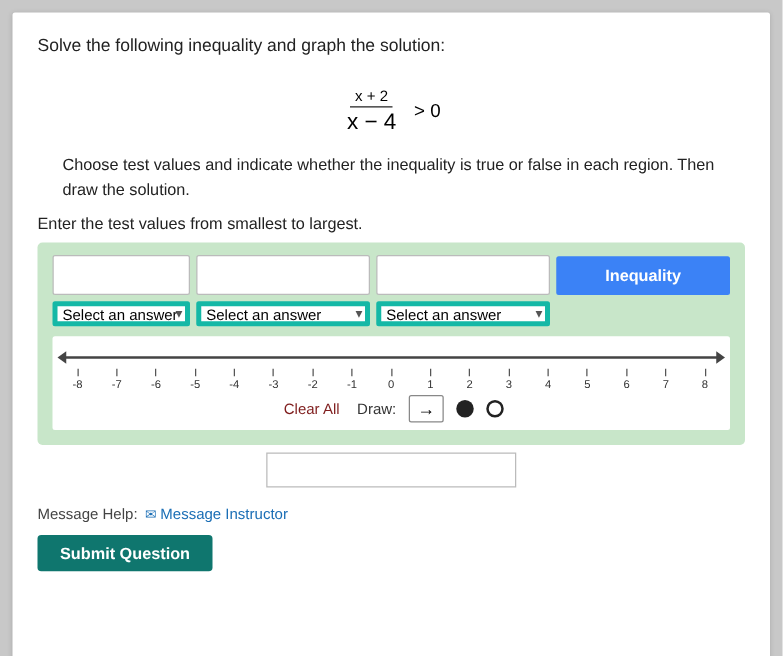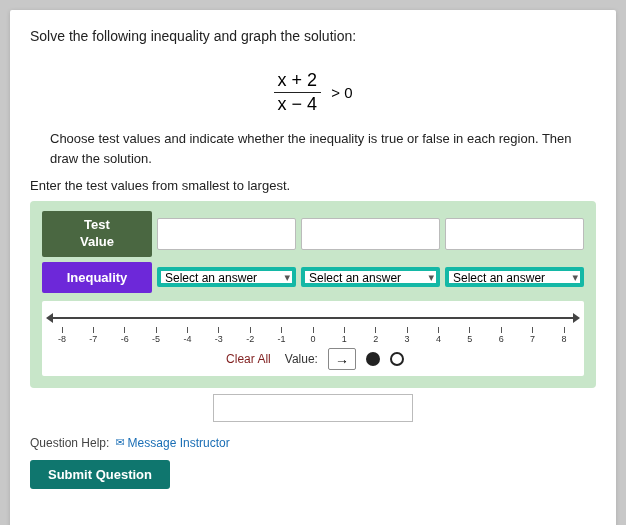--- a/index.html
+++ b/index.html
@@ -33,21 +33,21 @@
     .fraction {
       display: inline-flex;
       flex-direction: column;
       align-items: center;
       vertical-align: middle;
       margin-right: 6px;
     }
     .fraction .numerator {
       border-bottom: 1.5px solid #222;
       padding: 0 4px 1px 4px;
-      font-size: 18px;
+      font-size: 12px;
       text-align: right;
     }
     .fraction .denominator {
       padding: 1px 4px 0 4px;
       font-size: 18px;
     }
     .gt-zero {
       display: inline;
       font-size: 15px;
       vertical-align: middle;
@@ -81,21 +81,21 @@
       background: #4a6741;
       color: #fff;
       font-size: 13px;
       font-weight: bold;
       text-align: center;
       padding: 6px 4px;
       border-radius: 2px;
       line-height: 1.3;
     }
     .row-label {
-      background: #6d28d9;
+      background: #3b82f6;
       color: #fff;
       font-size: 13px;
       font-weight: bold;
       text-align: center;
       padding: 8px 4px;
       border-radius: 2px;
     }
     .test-input {
       background: #fff;
       border: 1px solid #bbb;
@@ -312,21 +312,20 @@
     <span class="gt-zero">&gt; 0</span>
   </div>
 
   <p class="instruction-text">Choose test values and indicate whether the inequality is true or false in each region. Then draw the solution.</p>
 
   <p class="enter-values-text">Enter the test values from smallest to largest.</p>
 
   <div class="green-table-area">
     <div class="table-grid">
 
-      <div class="header-cell">Test<br>Value</div>
       <input class="test-input" type="text" style="">
       <input class="test-input" type="text" style="">
       <input class="test-input" type="text" style="">
 
       <div class="row-label">Inequality</div>
       <div class="select-wrapper">
         <select class="select-dropdown">
           <option>Select an answer</option>
           <option>True</option>
           <option>False</option>
@@ -421,37 +420,37 @@
               <span class="tick-lbl">7</span>
             </div>
           <div class="tick-col">
               <div class="tick-v"></div>
               <span class="tick-lbl">8</span>
             </div>
         </div>
       </div>
       <div class="controls-row">
         <button class="clear-all-btn">Clear All</button>
-        <span class="draw-label">Value:</span>
+        <span class="draw-label">Draw:</span>
         <button class="draw-arrow-btn">
           <span>→</span>
         </button>
         <button class="draw-dot-btn"></button>
         <button class="draw-circle-btn"></button>
       </div>
     </div>
   </div>
 
 
   <div class="solution-input-row">
     <input class="solution-input" type="text" style="">
   </div>
 
   <div class="question-help-row">
-    <span>Question Help:</span>
+    <span>Message Help:</span>
     <a class="message-instructor-link">
       <span class="mail-icon">✉</span>
       <span>Message Instructor</span>
     </a>
   </div>
 
   <button class="submit-btn">Submit Question</button>
 
 </div>
 

